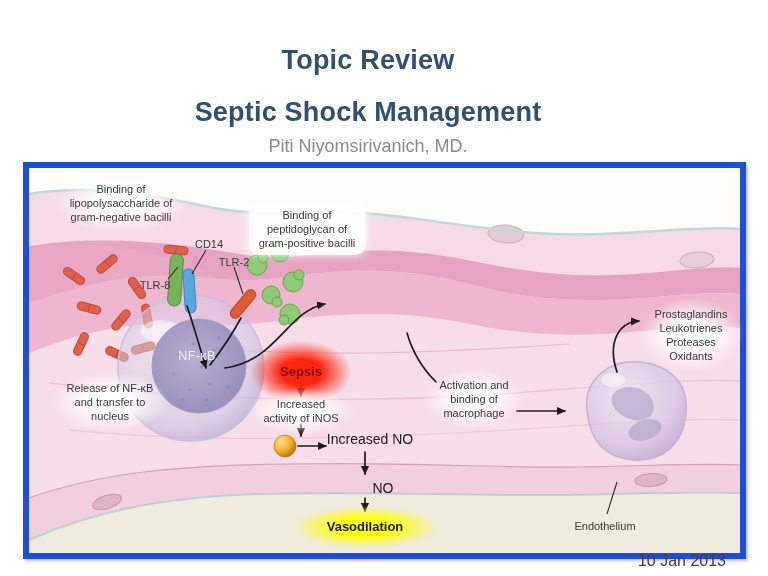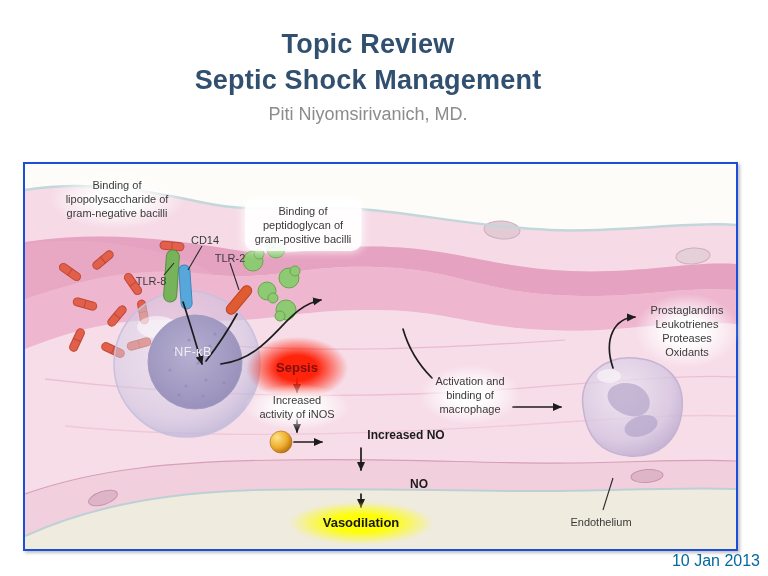--- a/index.html
+++ b/index.html
@@ -2,47 +2,47 @@
 <html><head>
 <meta charset="utf-8">
 <style>
   html,body{margin:0;padding:0;}
   body{width:768px;height:576px;background:#ffffff;overflow:hidden;
        font-family:"Liberation Sans",sans-serif;position:relative;}
   .slide{position:absolute;inset:0;background:#ffffff;}
 
   
   .titleblock{position:absolute;left:23px;top:26px;width:690px;text-align:center;}
-  .title{font-size:27px;line-height:36px;font-weight:bold;color:#31506f;letter-spacing:.2px;}
+  .title{font-size:27px;line-height:36px;font-weight:bold;color:#31506f;letter-spacing:.2px;margin-top:16px;}
   .author{margin-top:6px;font-size:18px;color:#8c8c8c;}
 
   
   .diagram{position:absolute;left:23px;top:162px;width:711px;height:385px;
-           border:2px solid #1d4ed8;background:#fdfcf8;
+           border:6px solid #1d4ed8;background:#fdfcf8;
            box-shadow:2px 2px 3px rgba(0,0,0,.25);}
   .diagram svg{position:absolute;left:0;top:0;}
 
   
   .lbl{position:absolute;transform:translate(-50%,-50%);
        font-size:11px;line-height:1.28;color:#3a3a3a;text-align:center;
        white-space:pre-line;}
   .glow{background:radial-gradient(closest-side,rgba(255,255,255,.97) 35%,rgba(255,255,255,0));
         padding:9px 16px;}
   .box{background:rgba(255,255,255,.93);border-radius:10px;padding:5px 10px;
        box-shadow:0 0 10px rgba(255,255,255,.95);}
-  .bold{font-weight:bold;color:#1b1b1b;font-size:12px;margin-left:40px;}
+  .bold{font-weight:normal;color:#1b1b1b;font-size:14px;}
   .nfkb{color:#edeff5;font-size:12.5px;letter-spacing:.4px;text-align:right;}
   .sepsis{font-weight:bold;font-size:13px;color:#7d0f0f;
           background:radial-gradient(closest-side,rgba(255,26,0,.95) 40%,rgba(255,64,0,0));
           padding:23px 30px;}
   .vaso{font-weight:bold;font-size:13px;color:#171717;
         background:radial-gradient(closest-side,rgba(255,255,0,.97) 40%,rgba(255,255,80,0));
         padding:13px 34px;text-align:right;}
 
-  .date{position:absolute;right:8px;top:552px;font-size:16px;color:#0369a1;}
+  .date{position:absolute;right:42px;top:552px;font-size:16px;color:#404040;}
 </style>
 </head>
 <body>
 
 <div class="slide">
 
   <div class="titleblock">
     <div class="title">Topic Review</div>
     <div class="title">Septic Shock Management</div>
     <div class="author">Piti Niyomsirivanich, MD.</div>
@@ -192,20 +192,23 @@
     <div class="lbl glow" style="left:92px;top:35px;">Binding of
 lipopolysaccharide of
 gram-negative bacilli</div>
     <div class="lbl box" style="left:278px;top:61px;">Binding of
 peptidoglycan of
 gram-positive bacilli</div>
     <div class="lbl" style="left:180px;top:76px;">CD14</div>
     <div class="lbl" style="left:205px;top:94px;">TLR-2</div>
     <div class="lbl" style="left:126px;top:117px;">TLR-8</div>
     <div class="lbl nfkb" style="left:168px;top:188px;">NF-κB</div>
+    <div class="lbl glow" style="left:81px;top:234px;">Release of NF-κB
+and transfer to
+nucleus</div>
     <div class="lbl sepsis" style="left:272px;top:204px;">Sepsis</div>
     <div class="lbl glow" style="left:272px;top:243px;">Increased
 activity of iNOS</div>
     <div class="lbl bold" style="left:341px;top:272px;">Increased NO</div>
     <div class="lbl bold" style="left:336px;top:321px;padding-left:36px;">NO</div>
     <div class="lbl vaso" style="left:336px;top:359px;">Vasodilation</div>
     <div class="lbl glow" style="left:662px;top:167px;">Prostaglandins
 Leukotrienes
 Proteases
 Oxidants</div>

